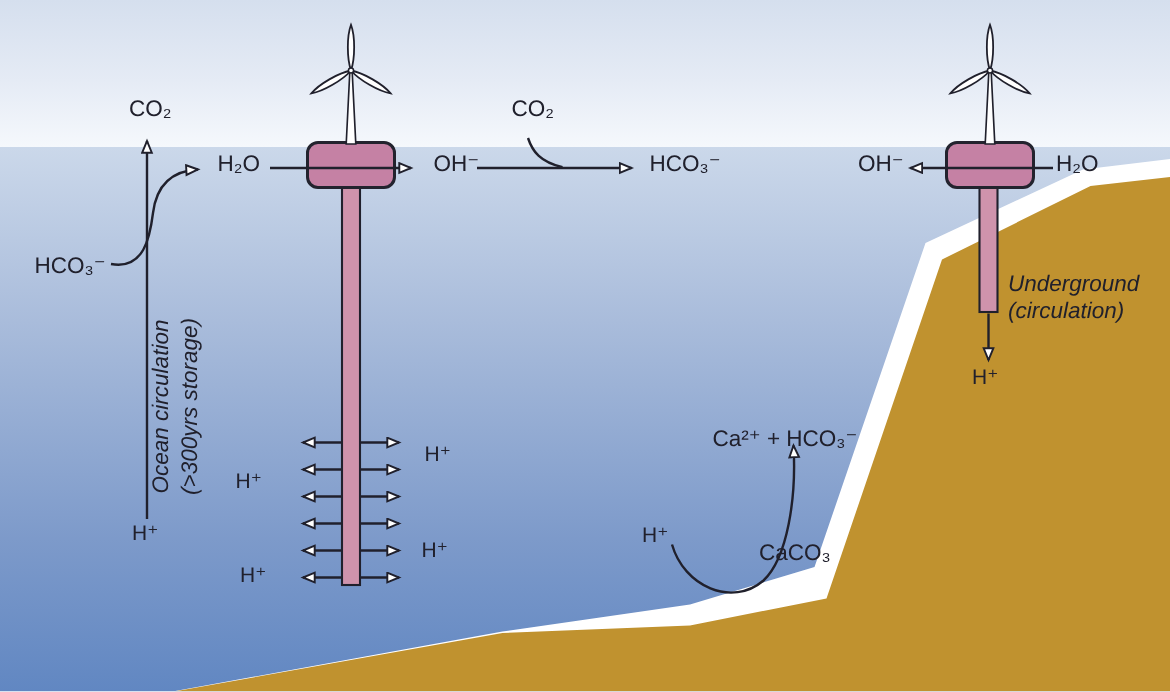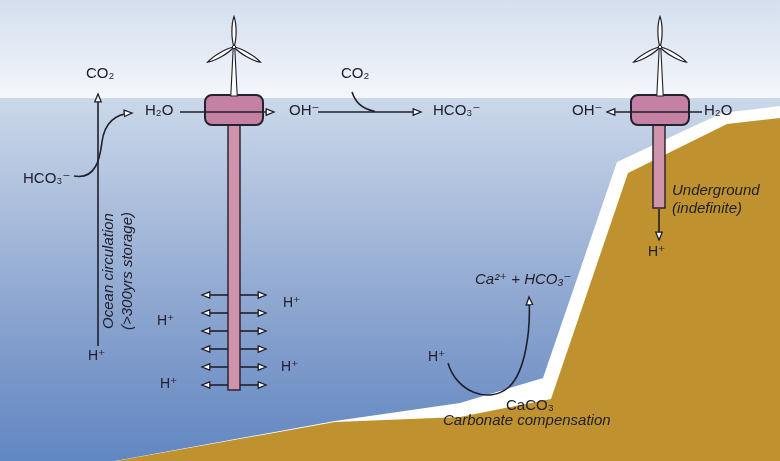--- a/index.html
+++ b/index.html
@@ -111,27 +111,26 @@
 
   <div class="lbl" style="left:289px; top:101px;">OH⁻</div>
   <div class="lbl" style="left:341px; top:64px;">CO₂</div>
   <div class="lbl" style="left:433px; top:101px;">HCO₃⁻</div>
 
   <div class="lbl sm" style="left:157px; top:312px;">H⁺</div>
   <div class="lbl sm" style="left:160px; top:375px;">H⁺</div>
   <div class="lbl sm" style="left:283px; top:294px;">H⁺</div>
   <div class="lbl sm" style="left:281px; top:358px;">H⁺</div>
 
-  <div class="lbl" style="left:475px; top:270px;font-style:italic;">Ca²⁺ + HCO₃⁻</div>
+  <div class="lbl" style="left:475px; top:284px;">Ca²⁺ + HCO₃⁻</div>
   <div class="lbl sm" style="left:428px; top:348px;">H⁺</div>
-  <div class="lbl" style="left:506px; top:396px;">CaCO₃</div>
+  <div class="lbl" style="left:506px; top:360px;">CaCO₃</div>
   <div class="lbl cap it" style="left:443px; top:411px;">
-    <span>Carbonate compensation</span>
   </div>
 
   <div class="lbl" style="left:572px; top:101px;">OH⁻</div>
   <div class="lbl" style="left:704px; top:101px;">H₂O</div>
   <div class="lbl cap it" style="left:672px; top:181px;">
     <span>Underground</span>
-    <span>(indefinite)</span>
+    <span>(circulation)</span>
   </div>
   <div class="lbl sm" style="left:648px; top:243px;">H⁺</div>
 </div>
 
 </body></html>

